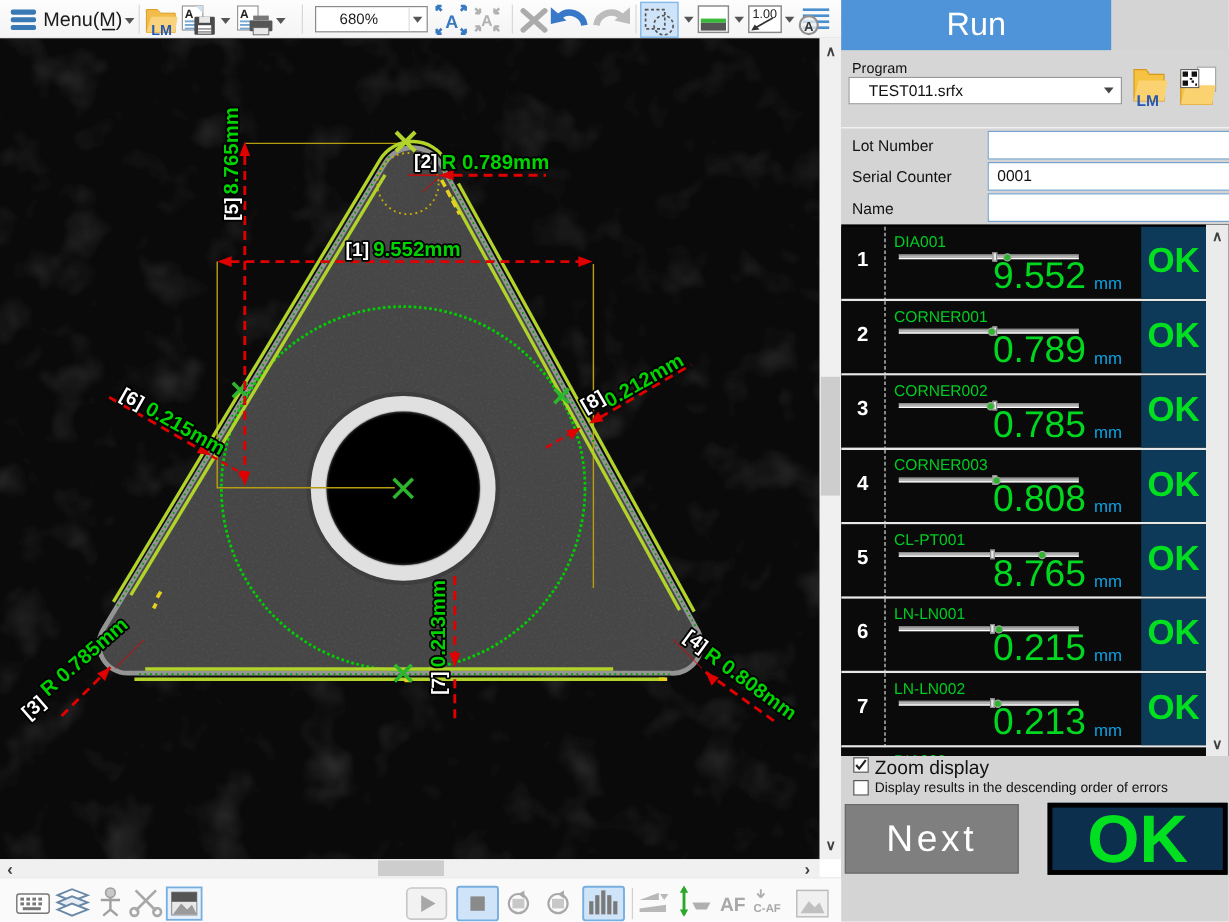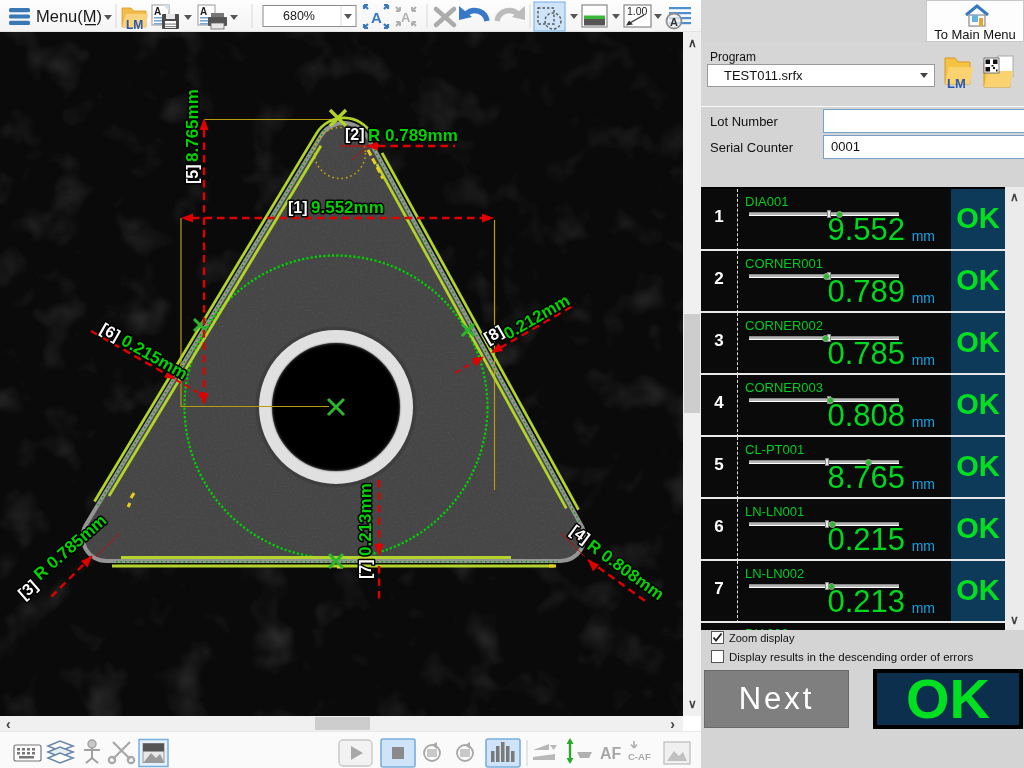--- a/index.html
+++ b/index.html
@@ -371,29 +371,21 @@
 <text x="600" y="27" font-size="16" font-weight="bold" fill="#a8a8a8">AF</text>
 
 <path d="M 634,9 L 634,16 M 634,16 L 631,12.5 M 634,16 L 637,12.5" stroke="#b0b0b0" stroke-width="1.6" fill="none"></path>
 <text x="628" y="28" font-size="9.5" font-weight="bold" fill="#a8a8a8">C-AF</text>
 
 <rect x="664" y="10" width="26" height="22" fill="#f0f0f0" stroke="#bbb" stroke-width="1.2"></rect>
 <path d="M 667,29 L 674,19 L 679,24 L 683,20 L 687,29 Z" fill="#c0c0c0"></path>
 </svg>
 </div>
 <div id="rp">
-<div id="mainmenu">
-<svg style="position:absolute;left:36px;top:2px;" width="28" height="26" viewBox="0 0 28 26">
-<path d="M 3,12 L 14,3 L 25,12" fill="none" stroke="#3878c0" stroke-width="3"></path>
-<rect x="6" y="12" width="16" height="11" fill="#fff" stroke="#888" stroke-width="1.2"></rect>
-<rect x="9" y="12" width="6" height="7" fill="#62b4e4"></rect>
-<rect x="16" y="15" width="4" height="8" fill="#e8a428"></rect>
-</svg>
-<div class="t">To Main Menu</div>
-</div>
+<div id="runhdr">Run</div>
 <div id="progarea">
 <div id="proglbl">Program</div>
 <div id="progdd">TEST011.srfx<span class="caret"></span></div>
 <svg style="position:absolute;left:243px;top:12px;" width="30" height="36" viewBox="0 0 30 36">
 <path d="M1,4 L11,4 L14,8 L26,8 L26,30 L1,30 Z" fill="#f5c242" stroke="#d89820" stroke-width="1"></path>
 <path d="M1,30 L5,13 L29,13 L26,30 Z" fill="#fad270"></path>
 <text x="3" y="34" font-size="13" font-weight="bold" fill="#2858b0" font-family="Liberation Sans">LM</text>
 </svg>
 <svg style="position:absolute;left:282px;top:13px;" width="34" height="33" viewBox="0 0 34 33">
 <path d="M1,8 L10,8 L13,12 L27,12 L27,32 L1,32 Z" fill="#f5c242" stroke="#d89820" stroke-width="1"></path>
@@ -405,20 +397,24 @@
 </div>
 <div id="fields">
 <div class="frow" style="top:1px;">
         <div class="flbl">Lot Number</div>
         <div class="finp"></div>
       </div>
 <div class="frow" style="top:27px;">
         <div class="flbl">Serial Counter</div>
         <div class="finp">0001</div>
       </div>
+<div class="frow" style="top:53px;">
+        <div class="flbl">Name</div>
+        <div class="finp"></div>
+      </div>
 </div>
 <div id="results">
 <div class="rrow" style="top:2px;">
         <div class="rnum">1</div>
         <div class="rsep"></div>
         <div class="rname">DIA001</div>
         <div class="rtrack">
           <div class="rmark" style="left:78px;"></div>
           <div class="rdot" style="left:87px;"></div>
         </div>
@@ -505,21 +501,21 @@
         <div class="sbarrow" style="left:5px;top:4px;">∧</div>
         <div class="sbarrow" style="left:5px;bottom:4px;">∨</div>
       </div>
     </div>
 <div id="cbarea">
 <div class="cb" style="top:1px;">
         <svg width="11" height="11" viewBox="0 0 11 11">
           <path d="M1.5,5.5 L4,8.5 L9.5,1.5" fill="none" stroke="#222" stroke-width="1.8"></path>
         </svg>
       </div>
-<div class="cblbl" style="top:2px;font-size:11px;">Zoom display</div>
+<div class="cblbl" style="top:2px;font-size:16px;">Zoom display</div>
 <div class="cb" style="top:20px;"></div>
 <div class="cblbl" style="top:21px;font-size:11.5px;">Display results in the descending order of errors</div>
 </div>
 <div id="btnarea">
 <div id="nextbtn">Next</div>
 <div id="okbtn">OK</div>
 </div>
 </div>
 
 </body></html>

